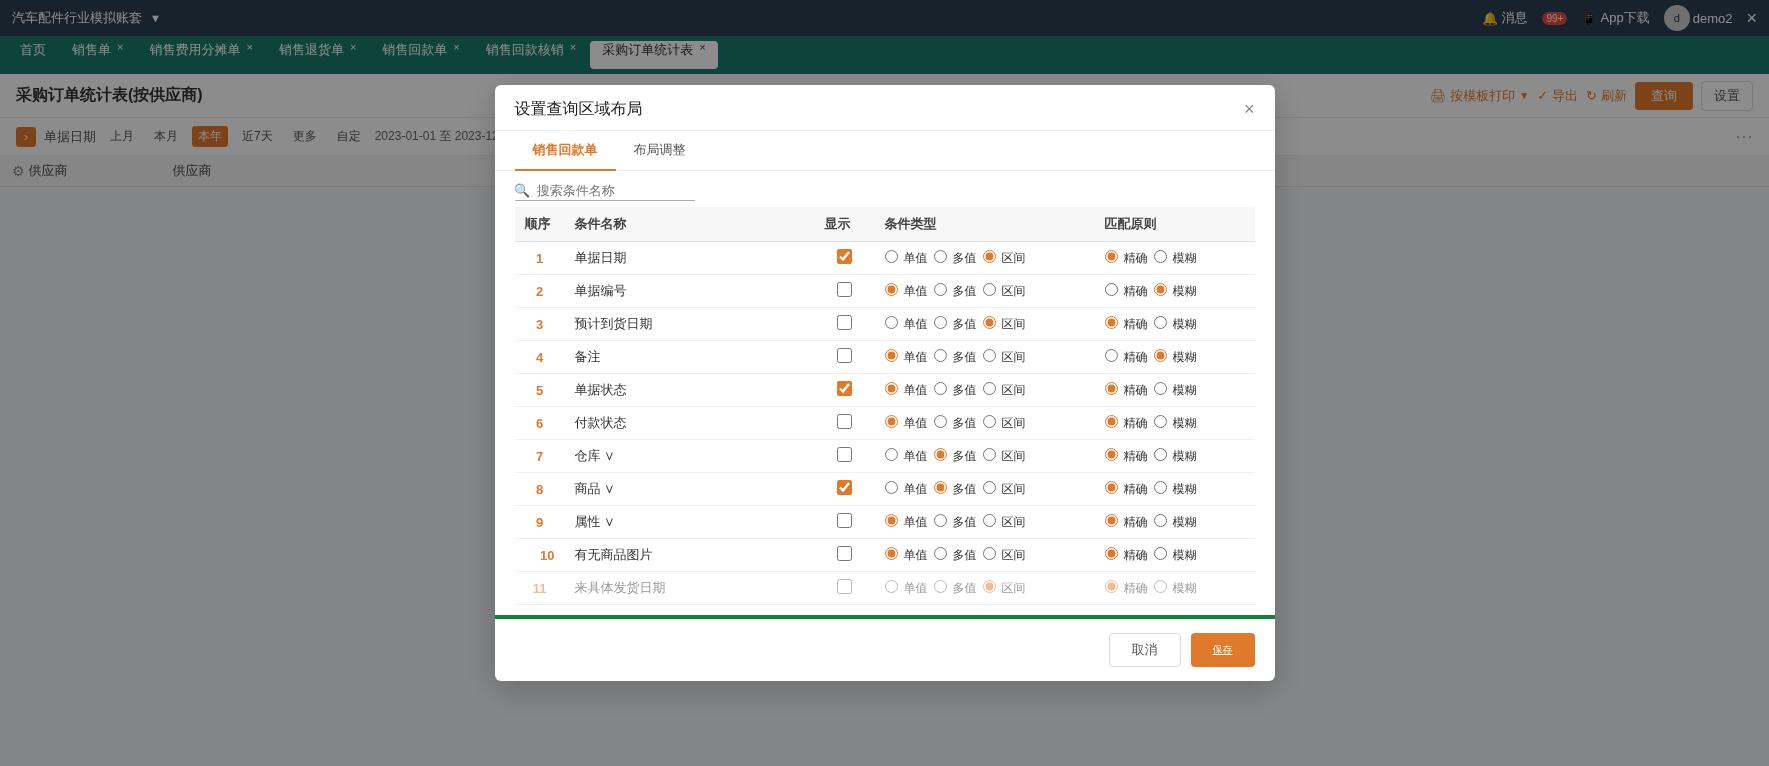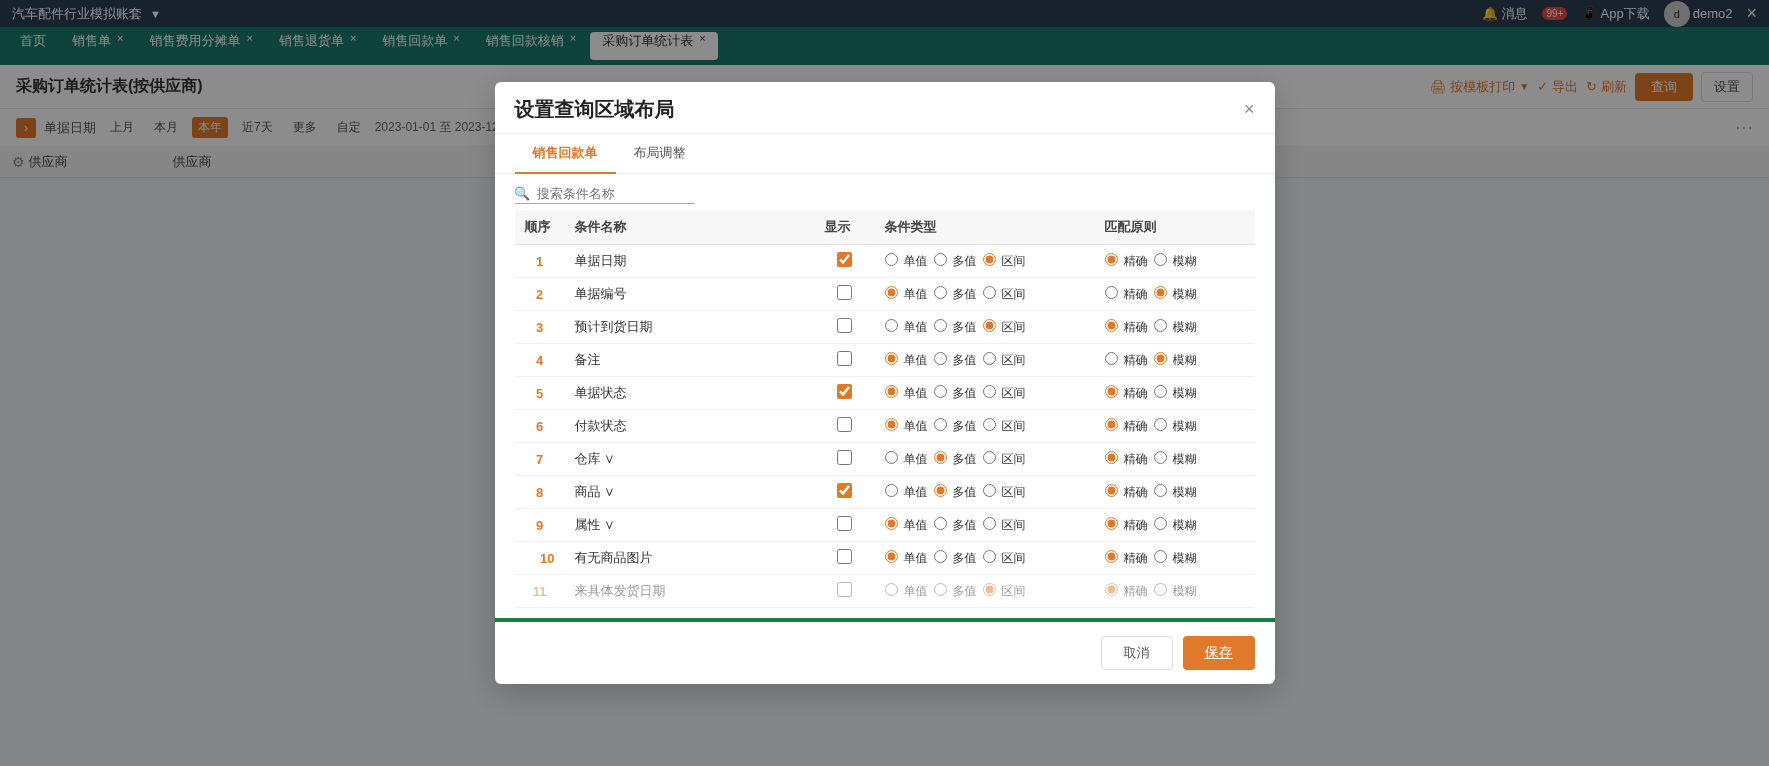--- a/index.html
+++ b/index.html
@@ -1,20 +1,20 @@
 <!DOCTYPE html>
 <html><head>
   <meta charset="utf-8">
   <style>
     * { box-sizing: border-box; margin: 0; padding: 0; }
     body { font-family: 'Microsoft YaHei', sans-serif; font-size: 13px; background: #f0f2f5; overflow: hidden; }
 
     
     .topbar {
-      height: 27px;
+      height: 36px;
       background: #2c3e50;
       display: flex;
       align-items: center;
       justify-content: space-between;
       padding: 0 12px;
       color: #fff;
     }
     .topbar-left { display: flex; align-items: center; gap: 8px; font-size: 13px; }
     .topbar-right { display: flex; align-items: center; gap: 14px; font-size: 13px; }
     .badge-red {
@@ -114,21 +114,21 @@
       flex-direction: column;
       box-shadow: 0 8px 32px rgba(0,0,0,0.2);
     }
     .modal-header {
       padding: 14px 20px 10px 20px;
       border-bottom: 1px solid #eee;
       display: flex;
       align-items: center;
       justify-content: space-between;
     }
-    .modal-title { font-size: 20px; font-weight: bold; color: #222; }
+    .modal-title { font-size: 16px; font-weight: normal; color: #222; }
     .modal-close { cursor: pointer; font-size: 18px; color: #888; background: none; border: none; }
 
     
     .modal-tabs {
       display: flex;
       gap: 0;
       padding: 0 20px;
       border-bottom: 1px solid #eee;
       background: #fff;
     }
@@ -199,21 +199,21 @@
 
     
     .modal-footer {
       padding: 14px 20px;
       border-top: 4px solid #15803d;
       display: flex;
       justify-content: flex-end;
       gap: 10px;
     }
     .btn-cancel { border: 1px solid #ddd; background: #fff; color: #555; border-radius: 4px; padding: 7px 22px; font-size: 13px; cursor: pointer; }
-    .btn-save { background: #e07a2a; color: #fff; border: none; border-radius: 4px; padding: 0 22px; font-size: 14px; cursor: pointer; text-decoration: underline; }
+    .btn-save { background: #e07a2a; color: #fff; border: none; border-radius: 4px; padding: 0 22px; font-size: 10px; cursor: pointer; text-decoration: underline; }
 
     
     ::-webkit-scrollbar { width: 6px; }
     ::-webkit-scrollbar-thumb { background: #ccc; border-radius: 3px; }
 
     .row-partially-visible td { opacity: 0.5; }
   </style>
 </head>
 <body>
 

